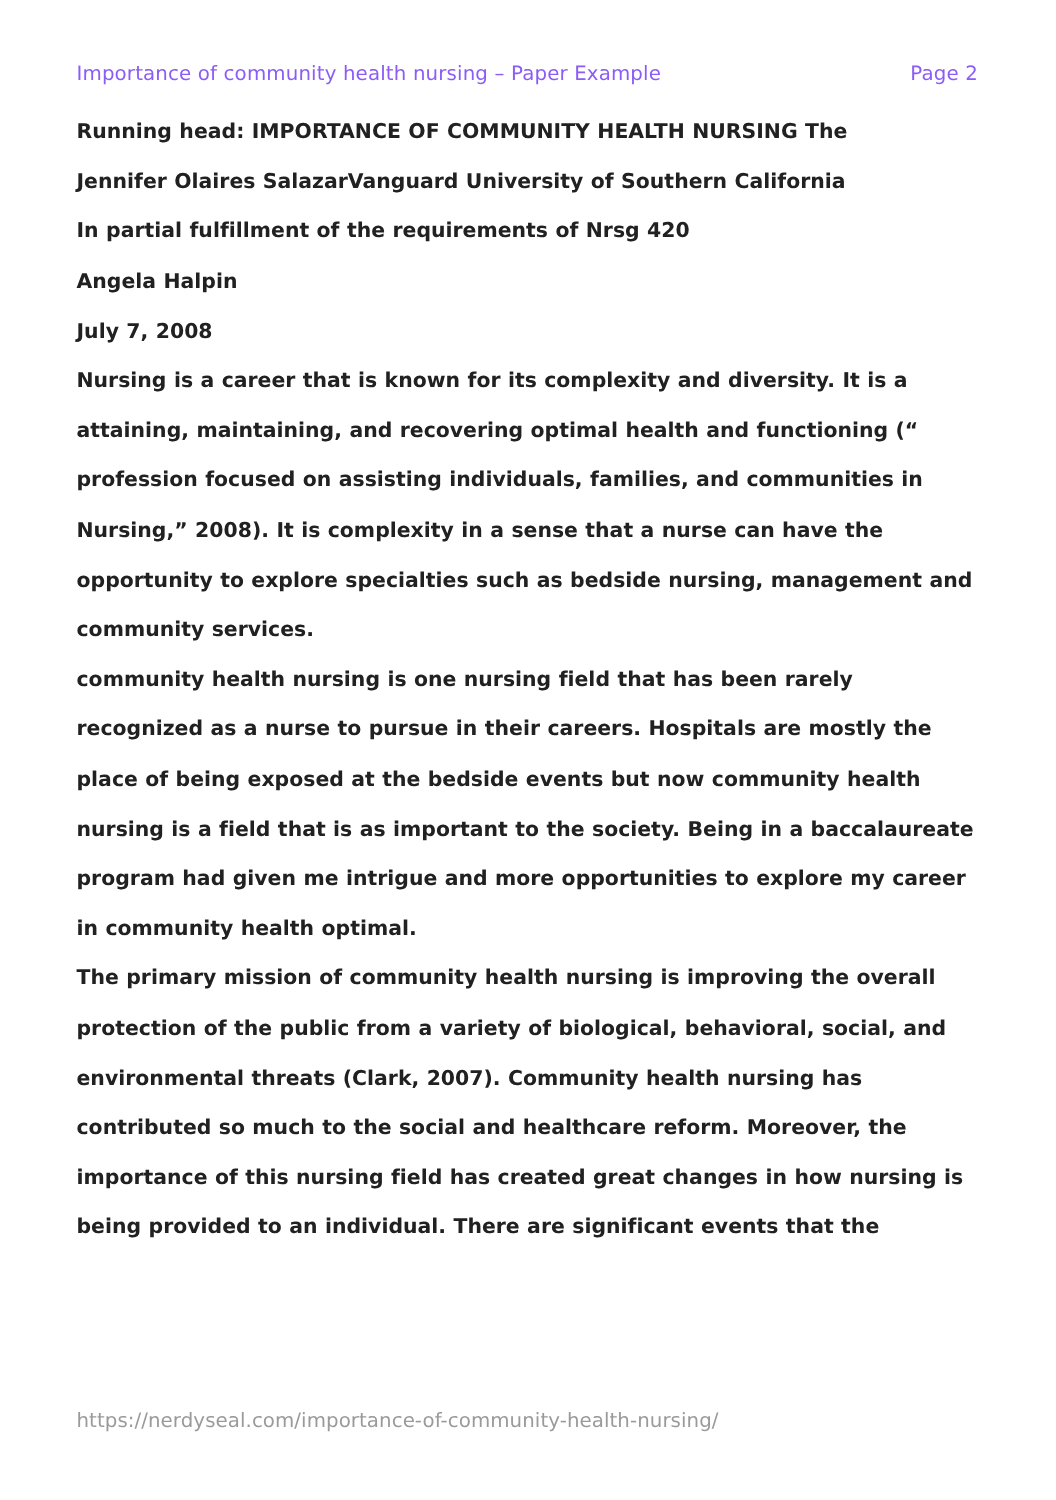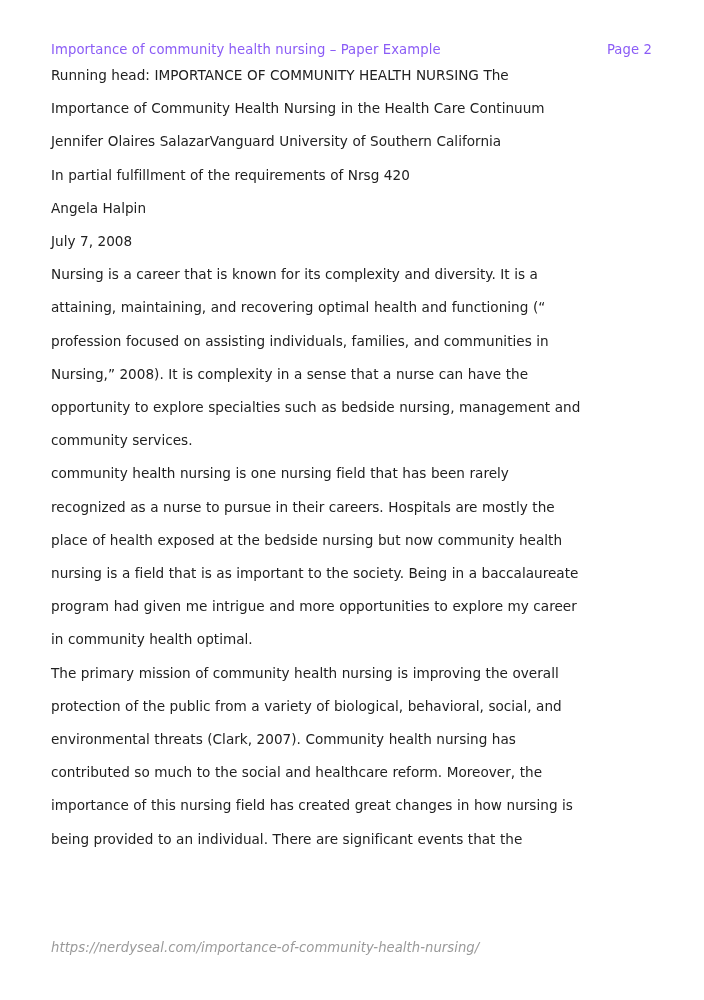--- a/index.html
+++ b/index.html
@@ -38,20 +38,22 @@
   .page-header .header-title {
     white-space: nowrap;
   }
 
   .page-header .header-page-number {
     white-space: nowrap;
     padding-right: 1px;
   }
 
   .doc-body {
+    margin-top: 13px;
+    font-weight: bold;
   }
 
   .doc-line {
     font-size: 13.6px;
     line-height: 33.2px;
     color: #212121;
     letter-spacing: 0.01px;
     word-spacing: 0.2px;
     white-space: pre-wrap;
   }
@@ -59,49 +61,47 @@
   .page-footer {
     position: absolute;
     left: 51px;
     right: 51px;
     top: 938px;
     font-size: 13.2px;
     line-height: 19px;
     color: #9a9a9a;
     letter-spacing: 0.05px;
     white-space: nowrap;
-    font-style: italic;
   }
 </style>
 </head>
 <body>
 
 <div class="page">
 
   <div class="page-header">
     <span class="header-title">Importance of community health nursing – Paper Example</span>
     <span class="header-page-number">Page 2</span>
   </div>
 
   <div class="doc-body">
       <div class="doc-line">Running head: IMPORTANCE OF COMMUNITY HEALTH NURSING The</div>
-      <div class="doc-line">Importance of Community Health Nursing in the Health Care Continuum</div>
       <div class="doc-line">Jennifer Olaires SalazarVanguard University of Southern California</div>
       <div class="doc-line">In partial fulfillment of the requirements of Nrsg 420</div>
       <div class="doc-line">Angela Halpin</div>
       <div class="doc-line">July 7, 2008</div>
       <div class="doc-line">Nursing is a career that is known for its complexity and diversity. It is a</div>
       <div class="doc-line">attaining, maintaining, and recovering optimal health and functioning (“</div>
       <div class="doc-line">profession focused on assisting individuals, families, and communities in</div>
       <div class="doc-line">Nursing,” 2008). It is complexity in a sense that a nurse can have the</div>
       <div class="doc-line">opportunity to explore specialties such as bedside nursing, management and</div>
       <div class="doc-line">community services.</div>
       <div class="doc-line">community health nursing is one nursing field that has been rarely</div>
       <div class="doc-line">recognized as a nurse to pursue in their careers. Hospitals are mostly the</div>
-      <div class="doc-line">place of health exposed at the bedside nursing but now community health</div>
+      <div class="doc-line">place of being exposed at the bedside events but now community health</div>
       <div class="doc-line">nursing is a field that is as important to the society. Being in a baccalaureate</div>
       <div class="doc-line">program had given me intrigue and more opportunities to explore my career</div>
       <div class="doc-line">in community health optimal.</div>
       <div class="doc-line">The primary mission of community health nursing is improving the overall</div>
       <div class="doc-line">protection of the public from a variety of biological, behavioral, social, and</div>
       <div class="doc-line">environmental threats (Clark, 2007). Community health nursing has</div>
       <div class="doc-line">contributed so much to the social and healthcare reform. Moreover, the</div>
       <div class="doc-line">importance of this nursing field has created great changes in how nursing is</div>
       <div class="doc-line">being provided to an individual. There are significant events that the</div>
     </div>

